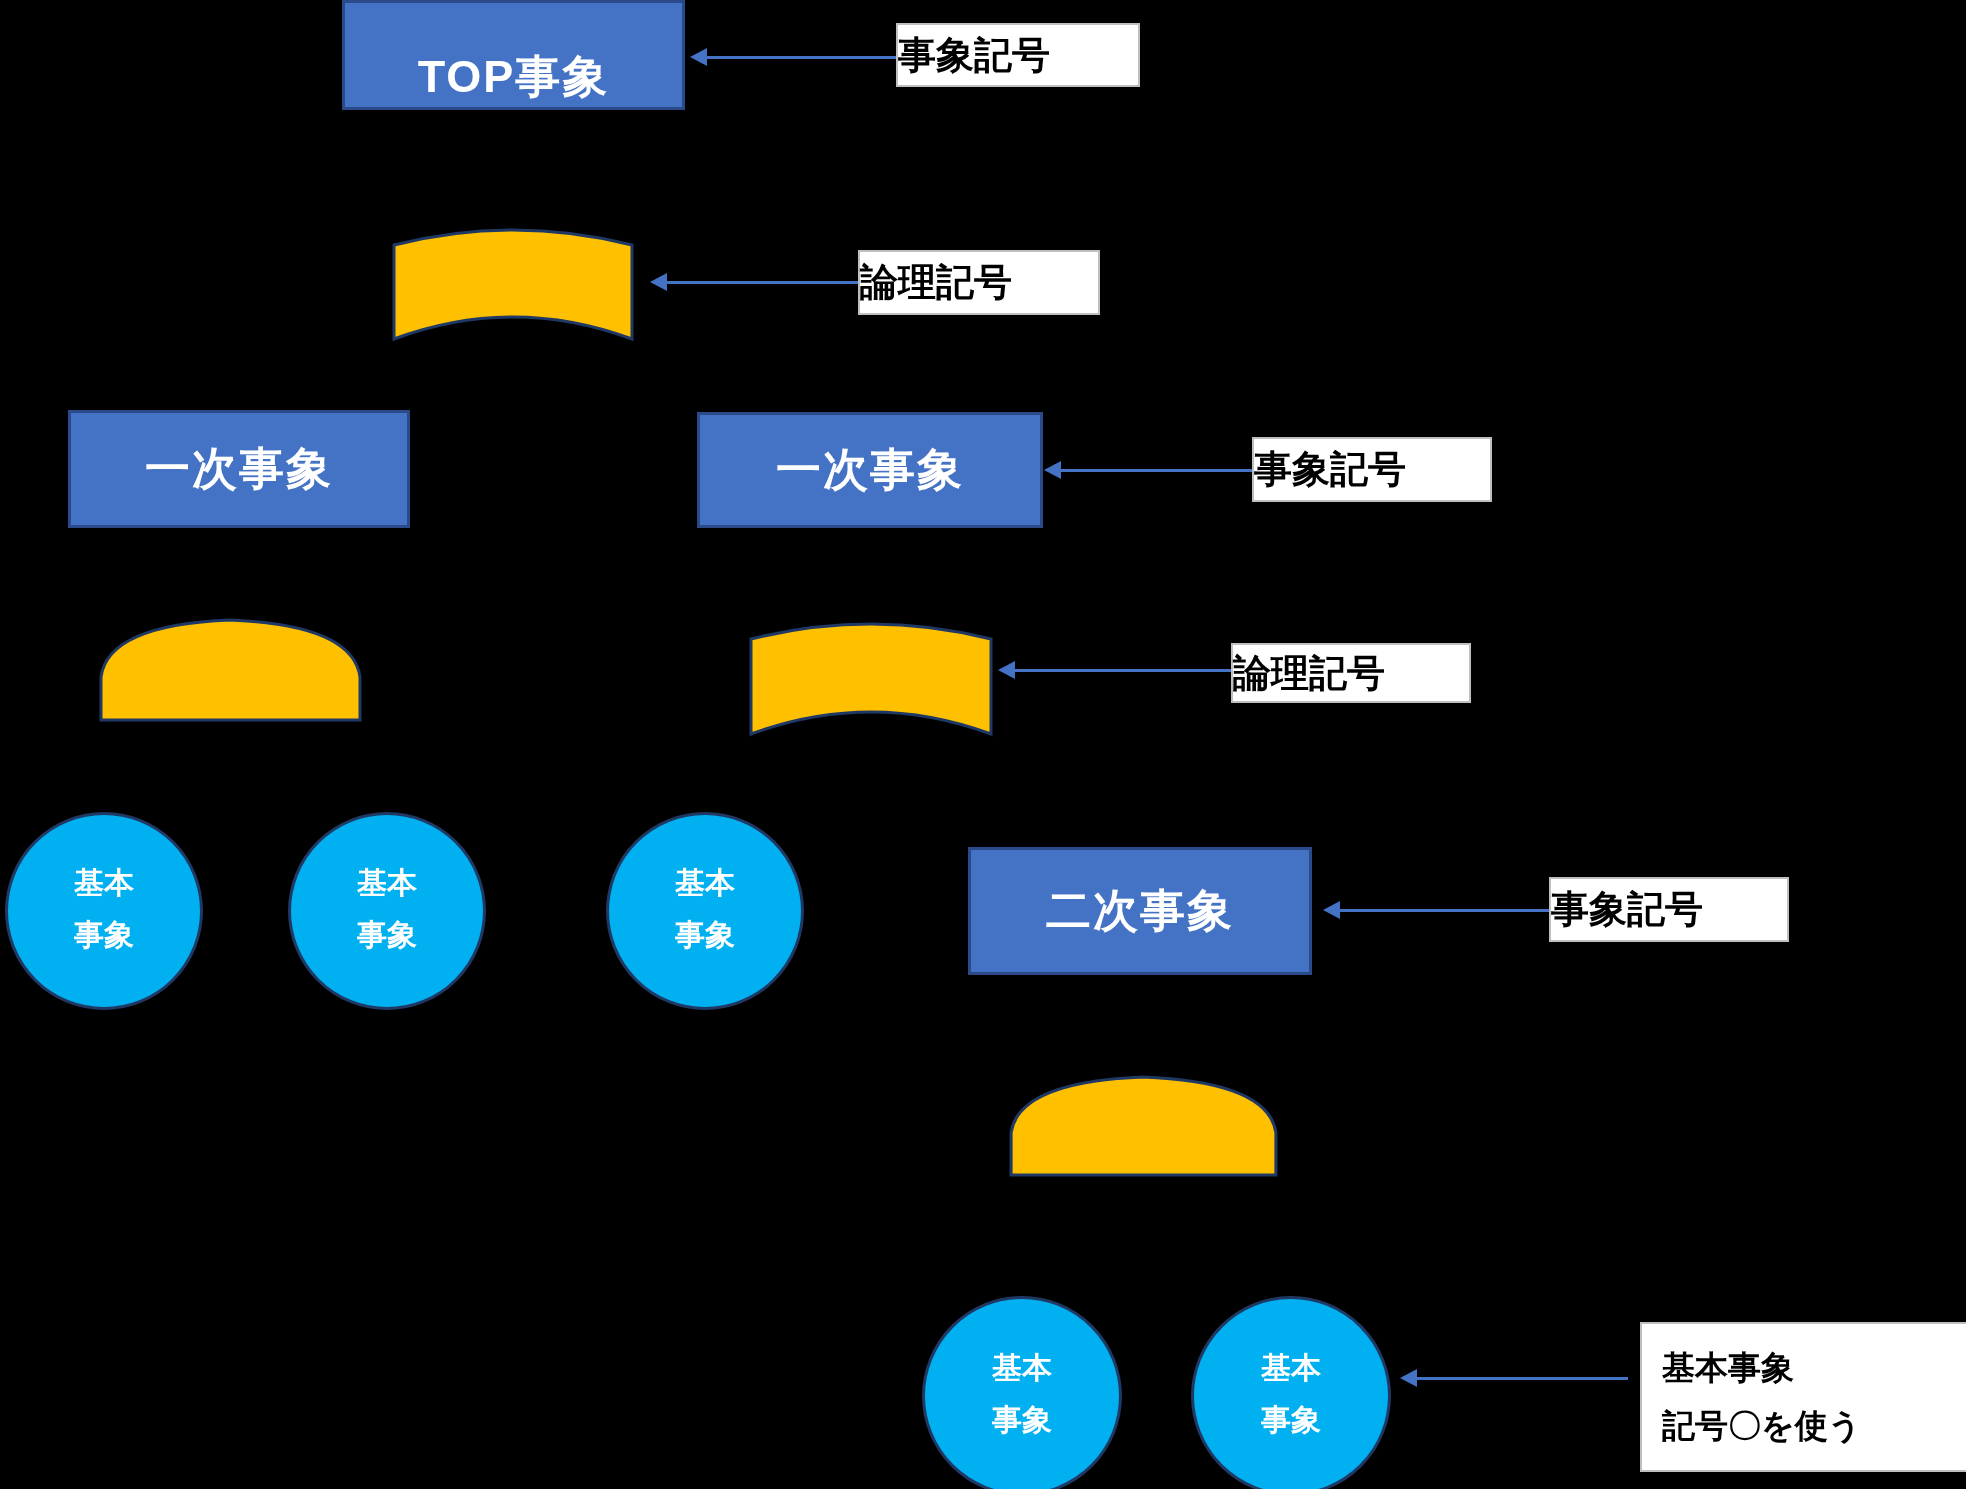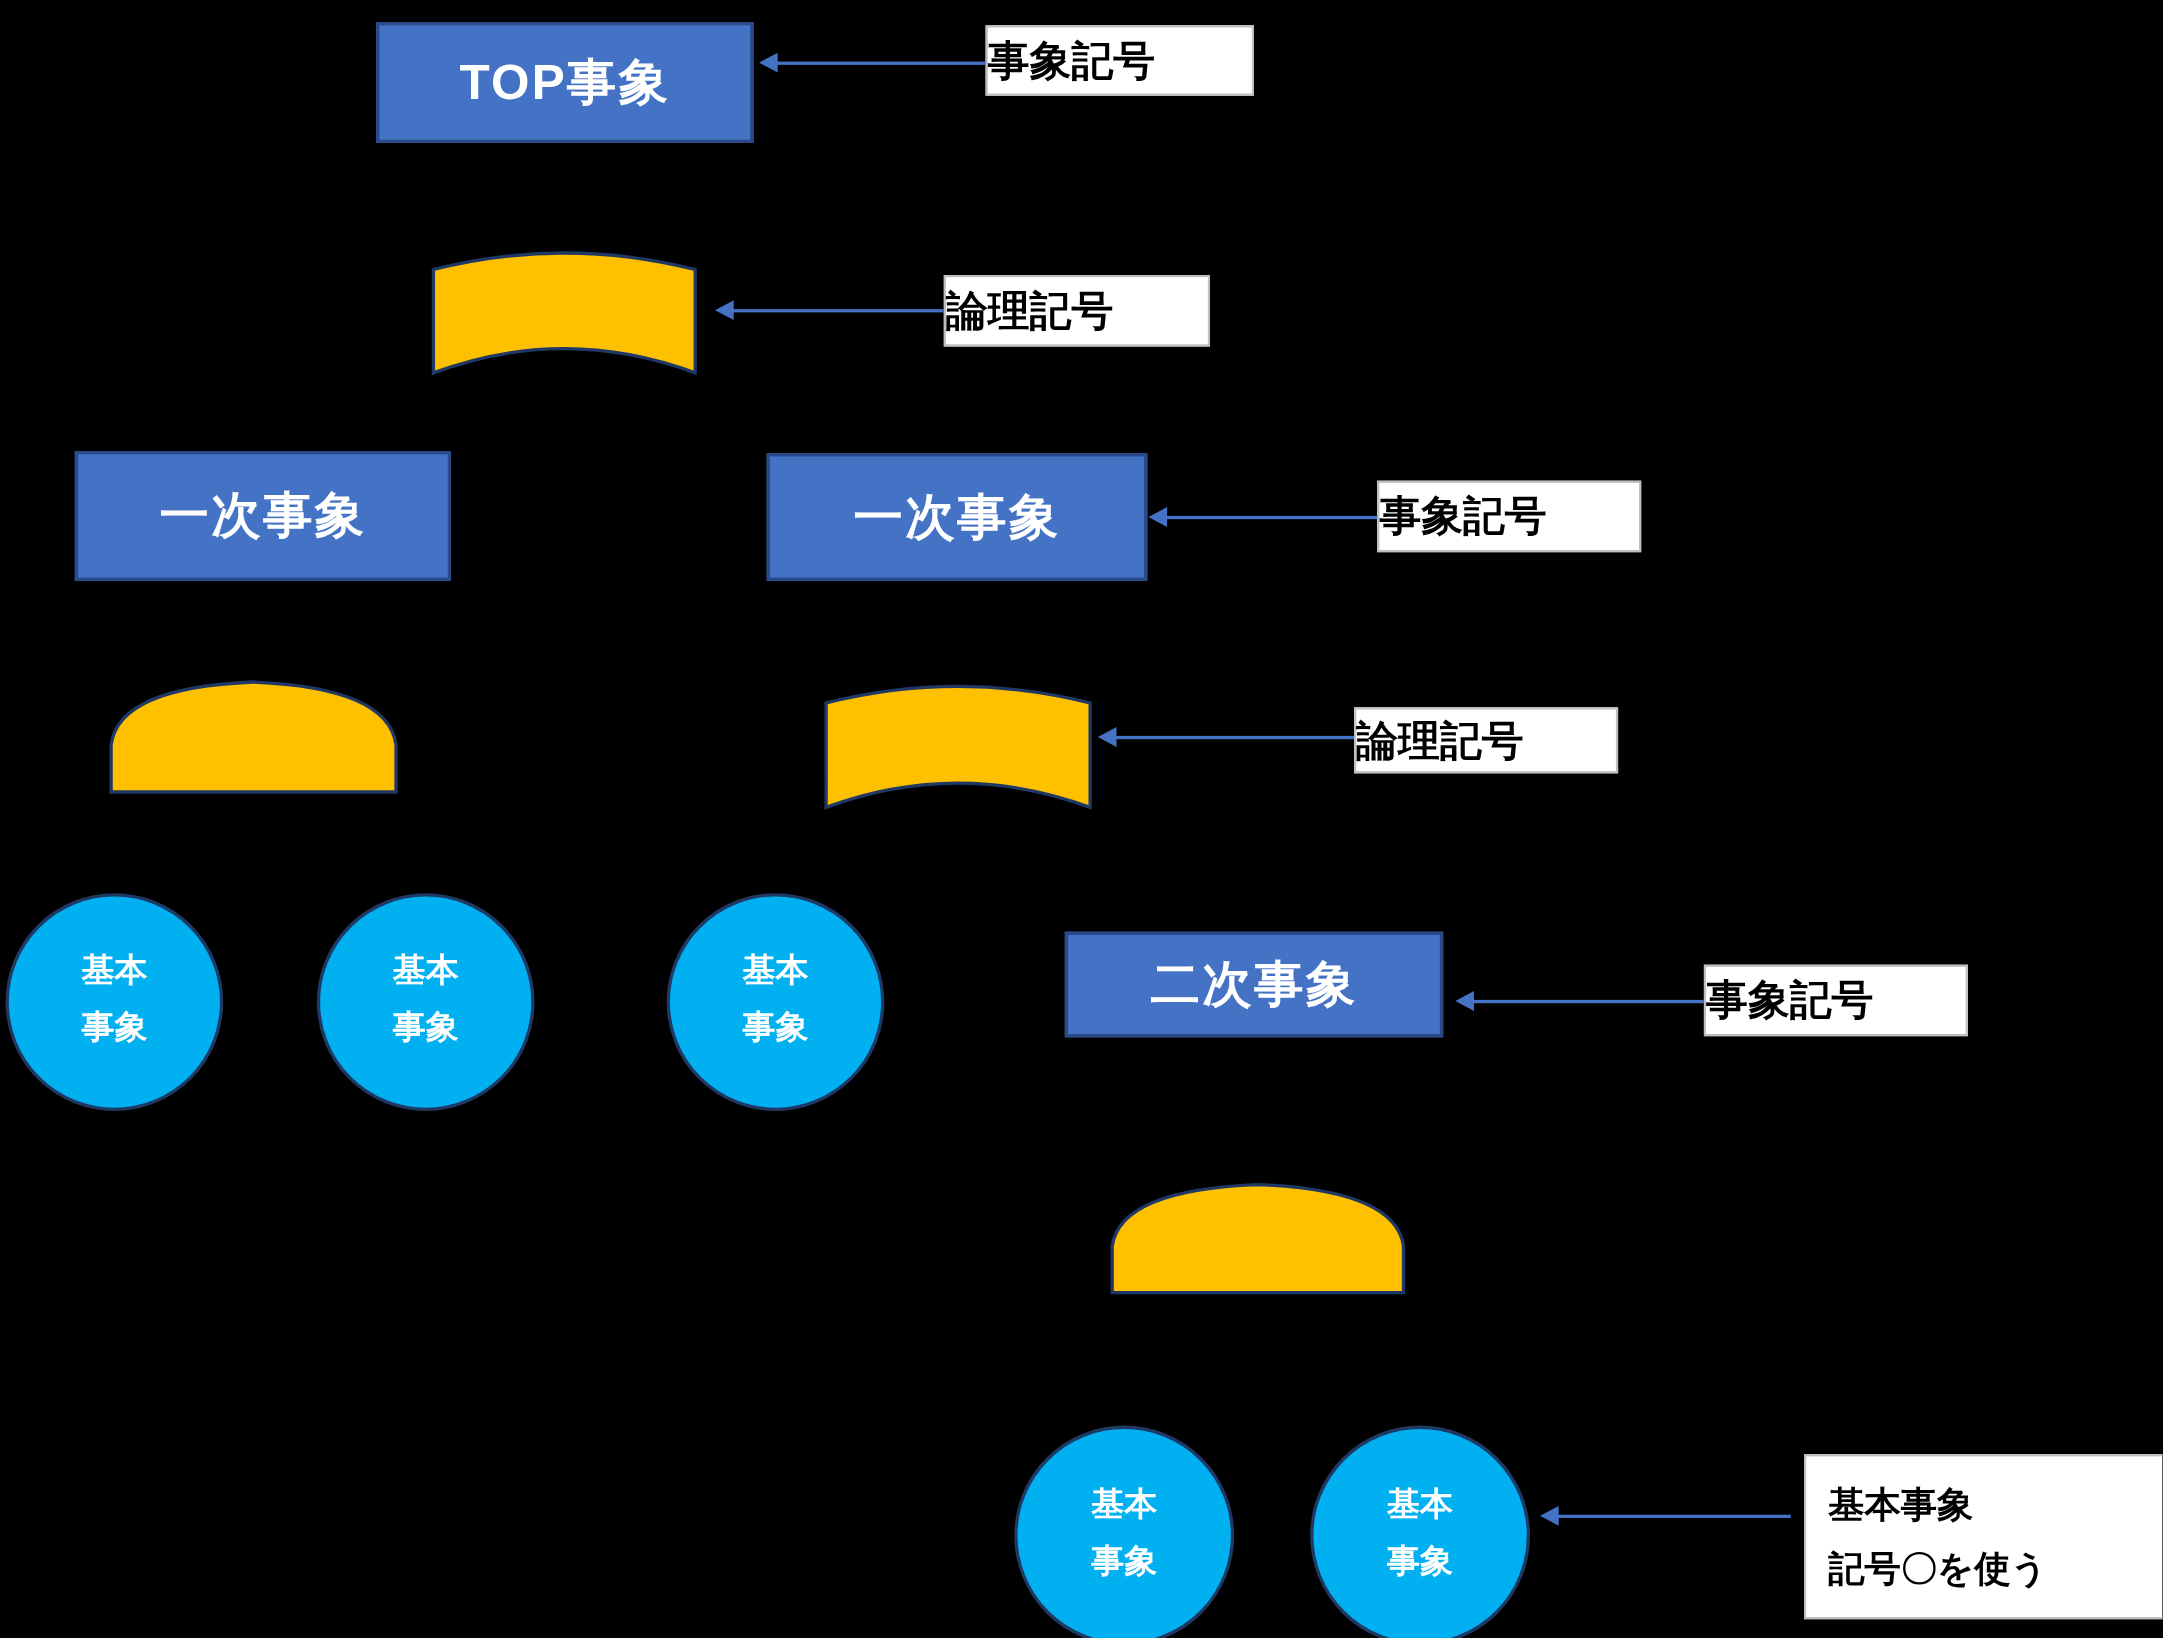--- a/index.html
+++ b/index.html
@@ -54,21 +54,21 @@
     border-right:17px solid #4472C4;
   }
 
   .gate-svg{display:block;overflow:visible;}
 </style>
 </head>
 <body>
 
 <div id="stage">
 
-  <div class="abs event-box" style="left:342px;top:20px;width:343px;height:110px;">
+  <div class="abs event-box" style="left:342px;top:0;width:343px;height:110px;align-items:flex-end;">
     <span>TOP事象</span>
   </div>
 
   <div class="abs note" style="left:896px;top:23px;width:244px;height:64px;">
     <span>事象記号</span>
   </div>
   <div class="abs arrow-line" style="left:706px;top:56px;width:190px;"></div>
   <div class="abs arrow-head" style="left:690px;top:48px;"></div>
 
   <svg class="abs gate-svg" style="left:390px;top:223px;" width="246" height="122" viewBox="0 0 246 122">
@@ -114,21 +114,21 @@
   </div>
   <div class="abs basic-circle" style="left:288px;top:812px;width:198px;height:198px;">
     <span>基本</span>
     <span>事象</span>
   </div>
   <div class="abs basic-circle" style="left:606px;top:812px;width:198px;height:198px;">
     <span>基本</span>
     <span>事象</span>
   </div>
 
-  <div class="abs event-box" style="left:968px;top:847px;width:344px;height:96px;">
+  <div class="abs event-box" style="left:968px;top:847px;width:344px;height:128px;">
     <span>二次事象</span>
   </div>
 
   <div class="abs note" style="left:1549px;top:877px;width:240px;height:65px;">
     <span>事象記号</span>
   </div>
   <div class="abs arrow-line" style="left:1339px;top:909px;width:210px;"></div>
   <div class="abs arrow-head" style="left:1323px;top:901px;"></div>
 
   <svg class="abs gate-svg" style="left:1008px;top:1072px;" width="271" height="106" viewBox="0 0 265 108" preserveAspectRatio="none">

